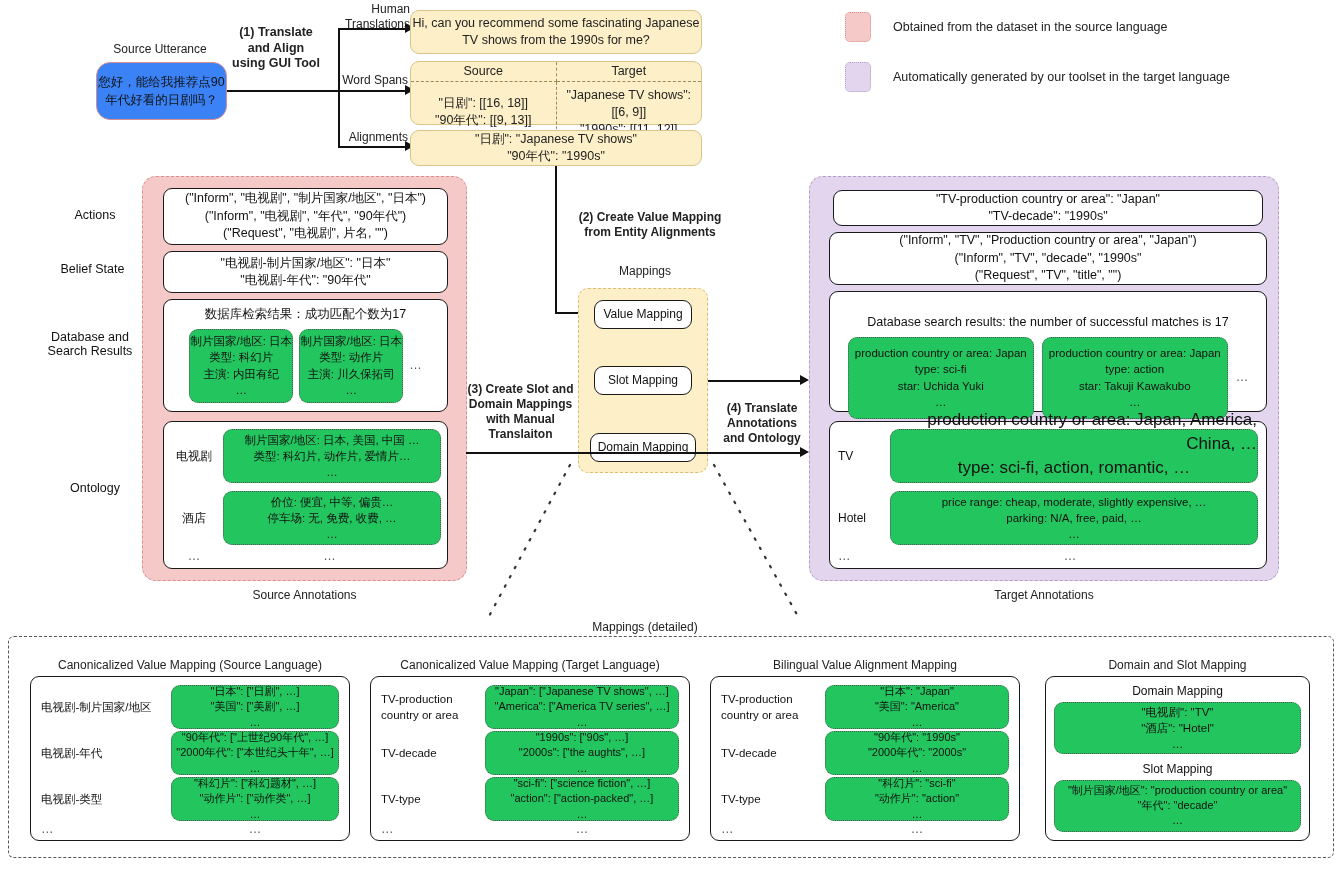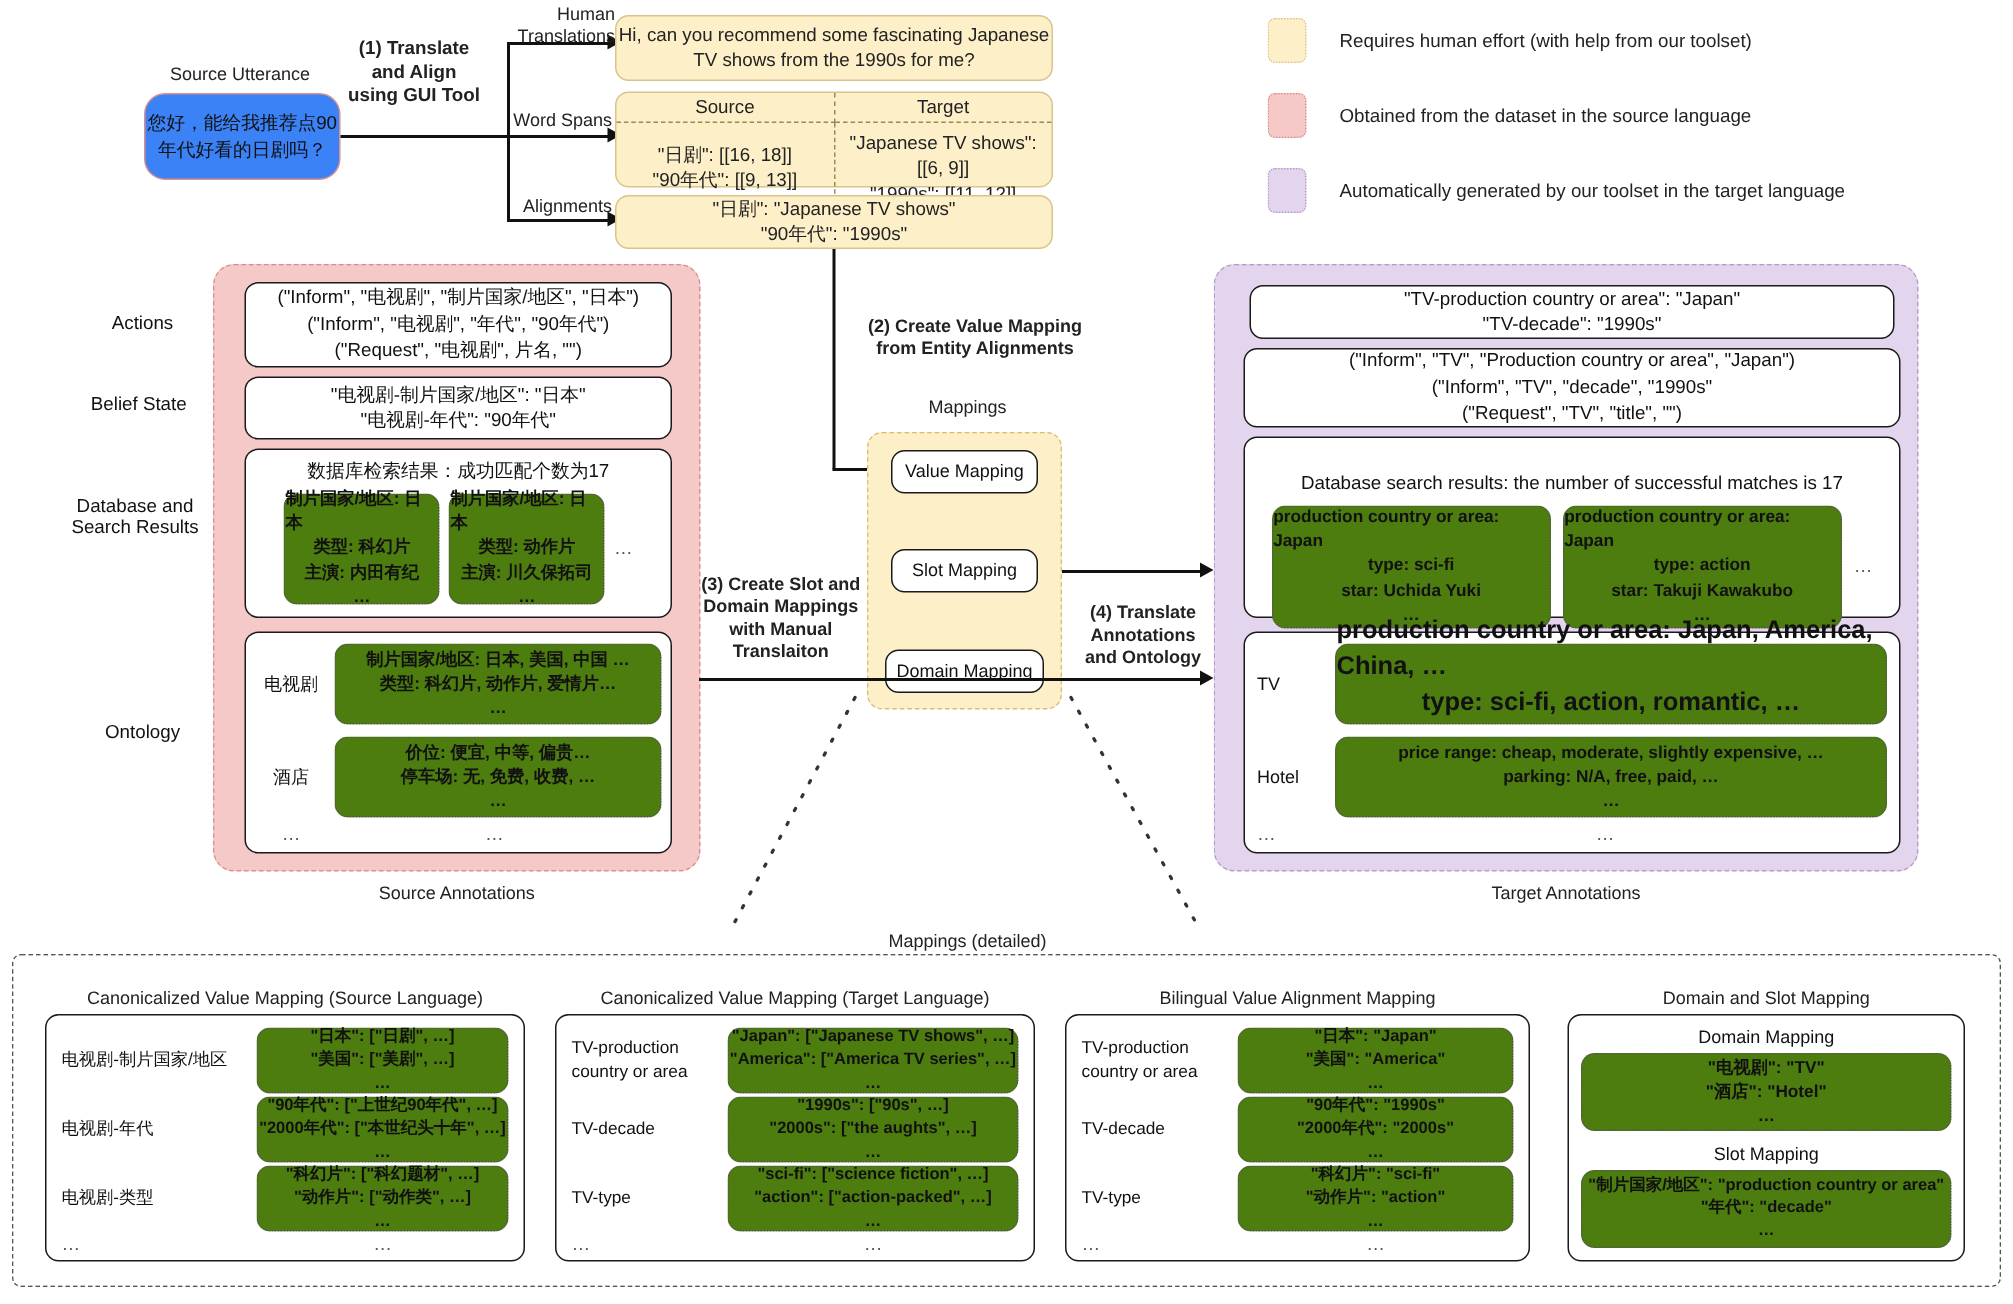--- a/index.html
+++ b/index.html
@@ -18,23 +18,23 @@
     background:#fdefc8; border:1px solid #d9c48b; border-radius:9px;
     font-size:12.5px; text-align:center; color:#222; line-height:1.35;
     display:flex; flex-direction:column; align-items:center; justify-content:center;
   }
   .whitebox {
     background:#ffffff; border:1.4px solid #1a1a1a; border-radius:9px;
     font-size:12.5px; text-align:center; color:#111; line-height:1.4;
     display:flex; flex-direction:column; align-items:center; justify-content:center;
   }
   .dottedbox {
-    background:#4d7c0f; border:1.4px dotted #555; border-radius:9px;
-    font-size:12.5px; text-align:left; color:#111; line-height:1.4;
-    display:flex; flex-direction:column; align-items:center; justify-content:center;font-weight:bold;
+    background:#22c55e; border:1.4px dotted #555; border-radius:9px;
+    font-size:12.5px; text-align:right; color:#111; line-height:1.4;
+    display:flex; flex-direction:column; align-items:center; justify-content:center;
   }
   .srcpanel {
     background:#f6c9c9; border:1.6px dashed #d98f8f; border-radius:14px;
   }
   .tgtpanel {
     background:#e3d5ee; border:1.6px dashed #b39ec9; border-radius:14px;
   }
   .mappanel {
     background:#fdefc8; border:1.6px dashed #d9bd74; border-radius:10px;
   }
@@ -64,24 +64,20 @@
 
   table.wordspan { border-collapse:collapse; width:100%; font-size:12.5px; }
   table.wordspan td { text-align:center; padding:1px 4px; line-height:1.35; }
   .ws-head { border-bottom:1.4px dashed #9a8a5a; }
   .ws-sepL { border-right:1.4px dashed #9a8a5a; }
 </style>
 </head>
 <body>
 
 <div class="abs" style="left:845px; top:12px; width:490px;">
-  <div class="legend-row" style="margin-bottom:20px;">
-    <div class="swatch sw-y"></div>
-    <div class="legend-text">Requires human effort (with help from our toolset)</div>
-  </div>
   <div class="legend-row" style="margin-bottom:20px;">
     <div class="swatch sw-p"></div>
     <div class="legend-text">Obtained from the dataset in the source language</div>
   </div>
   <div class="legend-row">
     <div class="swatch sw-v"></div>
     <div class="legend-text">Automatically generated by our toolset in the target language</div>
   </div>
 </div>
 

